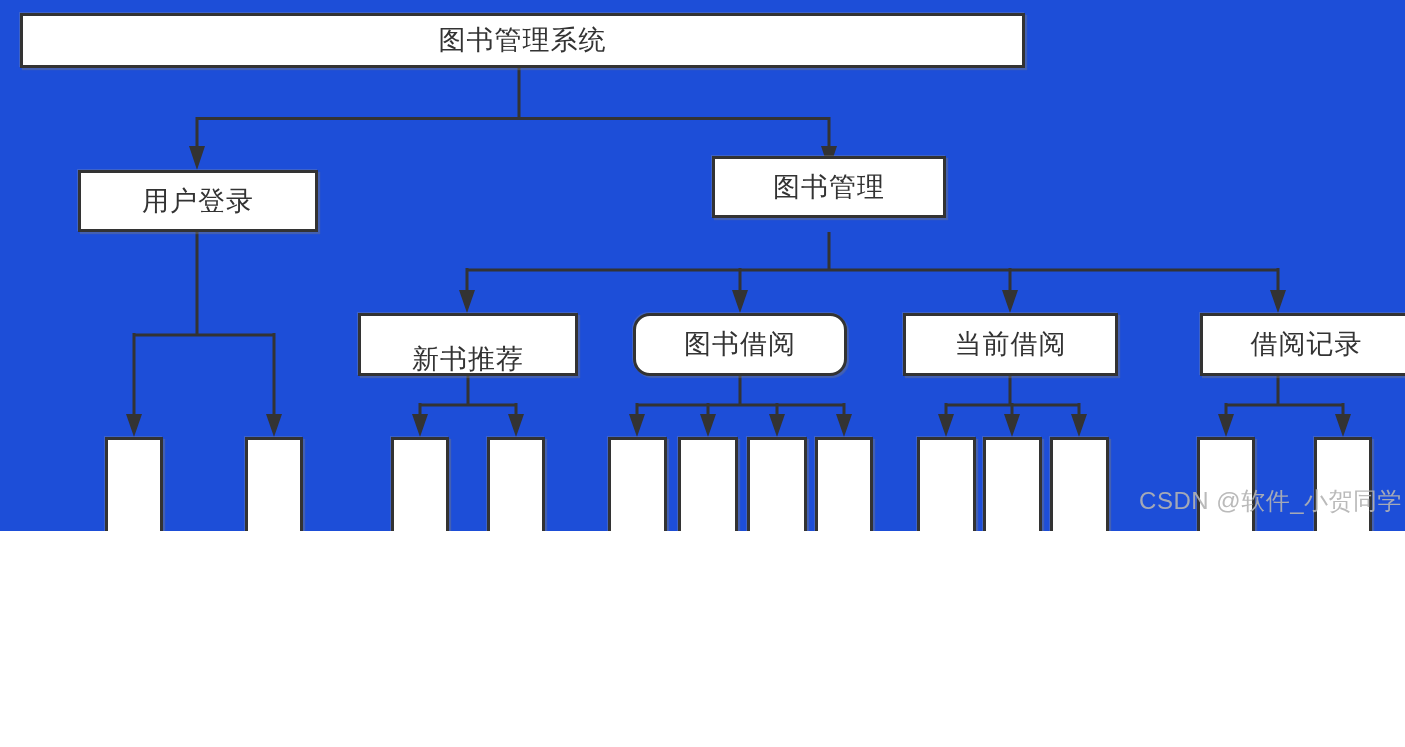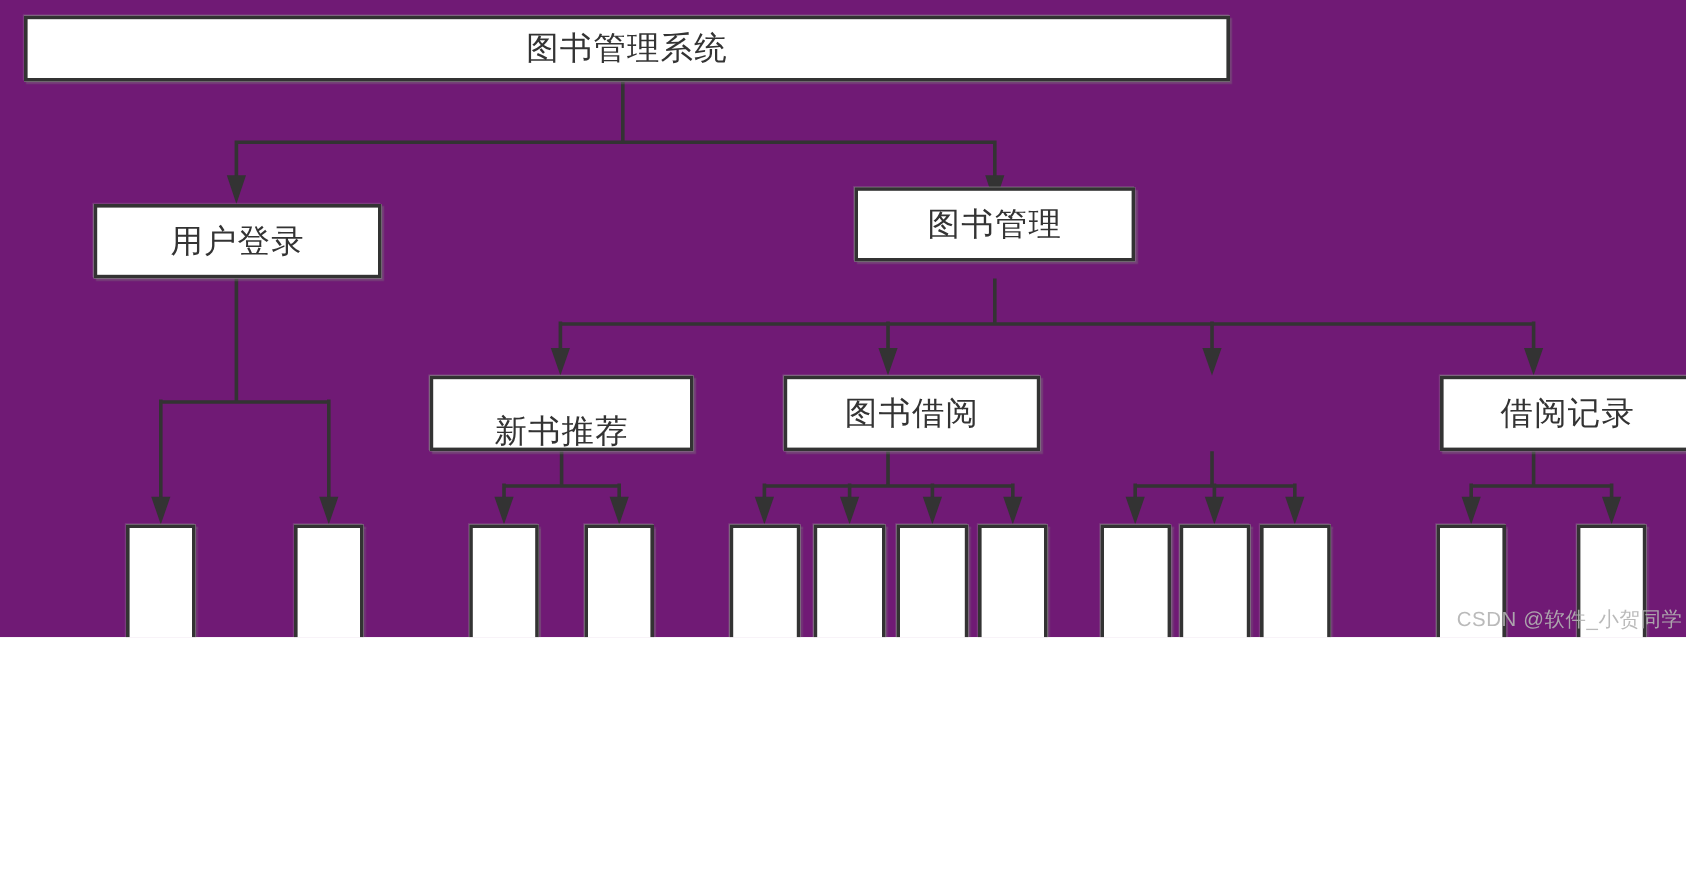--- a/index.html
+++ b/index.html
@@ -5,21 +5,21 @@
   html, body {
     margin: 0;
     padding: 0;
     background: #ffffff;
     font-family: "Liberation Sans", sans-serif;
   }
   #stage {
     position: relative;
     width: 1405px;
     height: 531px;
-    background: #701a75;
+    background: #1d4ed8;
     overflow: hidden;
   }
   #wires {
     position: absolute;
     left: 0; top: 0;
     width: 1405px;
     height: 747px;
   }
   .box {
     position: absolute;
@@ -42,22 +42,22 @@
     writing-mode: vertical-rl;
     text-orientation: mixed;
     font-size: 26px;
     letter-spacing: 4px;
     line-height: 1;
     white-space: nowrap;
   }
   #watermark {
     position: absolute;
     right: 3px;
-    bottom: 3px;
-    font-size: 17px;
+    bottom: 14px;
+    font-size: 24px;
     color: #b3b3b3;
     opacity: 0.9;
     letter-spacing: 0.5px;
     white-space: nowrap;
     z-index: 10;
   }
 </style>
 </head>
 <body>
 
@@ -128,22 +128,25 @@
   <div class="box hbox" style="left:78px; top:170px; width:240px; height:62px;">
     <span class="lbl">用户登录</span>
   </div>
   <div class="box hbox" style="left:712px; top:156px; width:234px; height:62px;">
     <span class="lbl">图书管理</span>
   </div>
 
   <div class="box hbox" style="left:358px; top:313px; width:220px; height:63px;align-items:flex-end;">
     <span class="lbl">新书推荐</span>
   </div>
-  <div class="box hbox" style="left:653px; top:313px; width:214px; height:63px;">
+  <div class="box hbox" style="left:633px; top:313px; width:214px; height:63px;border-radius:17px;">
     <span class="lbl">图书借阅</span>
+  </div>
+  <div class="box hbox" style="left:903px; top:313px; width:215px; height:63px;">
+    <span class="lbl">当前借阅</span>
   </div>
   <div class="box hbox" style="left:1172px; top:313px; width:213px; height:63px;margin-left:28px;">
     <span class="lbl">借阅记录</span>
   </div>
 
   <div class="box vbox" style="left:105px; top:437px; width:58px; height:296px;">
     <span class="lbl">用户登录</span>
   </div>
   <div class="box vbox" style="left:245px; top:437px; width:58px; height:296px;">
     <span class="lbl">注销登录</span>

